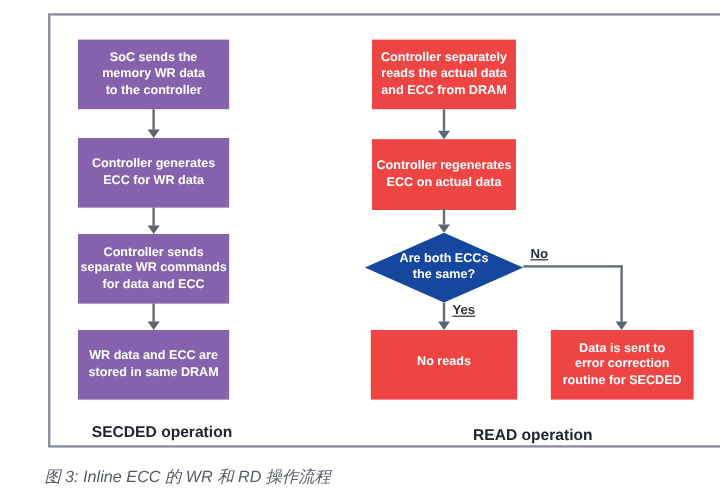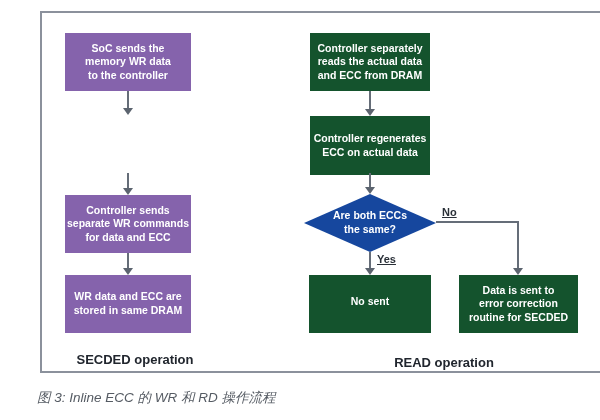--- a/index.html
+++ b/index.html
@@ -11,21 +11,21 @@
   .frame {
     position:absolute; left:21px; top:11px; width:566px; height:362px;
     border:2px solid #8b919c; background:#ffffff;
   }
   .fbox {
     position:absolute; display:flex; flex-direction:column;
     align-items:center; justify-content:center; text-align:center;
     color:#ffffff; font-weight:bold; font-size:10.5px; line-height:1.3;
   }
   .pbox { background:#8563ac; }
-  .bbox { background:#14532d; }
+  .bbox { background:#ef4444; }
   .boxtext { white-space:pre-line; }
   .outcome-title { margin-bottom:4px; }
   .diamond {
     position:absolute; background:#16479e; display:flex; align-items:center;
     justify-content:center; text-align:center; color:#ffffff; font-weight:bold;
     font-size:10.5px; line-height:1.3;
     clip-path:polygon(50% 0%, 100% 50%, 50% 100%, 0% 50%);
   }
   .shaft-v { position:absolute; width:2px; background:#656d78; }
   .shaft-h { position:absolute; height:2px; background:#656d78; }
@@ -53,20 +53,24 @@
   <div class="frame"></div>
 
   <div class="fbox pbox" style="left:46px;top:33px;width:126px;height:58px">
     <span class="boxtext">SoC sends the
 memory WR data
 to the controller</span>
   </div>
   <div class="shaft-v" style="left:108px;top:91px;height:17px"></div>
   <div class="head-down" style="left:104px;top:108px"></div>
 
+  <div class="fbox pbox" style="left:46px;top:115px;width:126px;height:58px">
+    <span class="boxtext">Controller generates
+ECC for WR data</span>
+  </div>
   <div class="shaft-v" style="left:108px;top:173px;height:15px"></div>
   <div class="head-down" style="left:104px;top:188px"></div>
 
   <div class="fbox pbox" style="left:46px;top:195px;width:126px;height:58px">
     <span class="boxtext">Controller sends
 separate WR commands
 for data and ECC</span>
   </div>
   <div class="shaft-v" style="left:108px;top:253px;height:15px"></div>
   <div class="head-down" style="left:104px;top:268px"></div>
@@ -96,21 +100,21 @@
   <div class="diamond" style="left:285px;top:194px;width:132px;height:58px">
     <span class="boxtext">Are both ECCs
 the same?</span>
   </div>
 
   <div class="shaft-v" style="left:350px;top:252px;height:16px"></div>
   <div class="head-down" style="left:346px;top:268px"></div>
   <div class="branch-label" style="left:358px;top:253px">Yes</div>
 
   <div class="fbox bbox" style="left:290px;top:275px;width:122px;height:58px">
-    <span class="boxtext outcome-title">No sent</span>
+    <span class="boxtext outcome-title">No reads</span>
   </div>
 
   <div class="shaft-h" style="left:417px;top:221px;width:83px"></div>
   <div class="shaft-v" style="left:498px;top:221px;height:47px"></div>
   <div class="head-down" style="left:494px;top:268px"></div>
   <div class="branch-label" style="left:423px;top:206px">No</div>
 
   <div class="fbox bbox" style="left:440px;top:275px;width:119px;height:58px">
     <span class="boxtext">Data is sent to
 error correction

